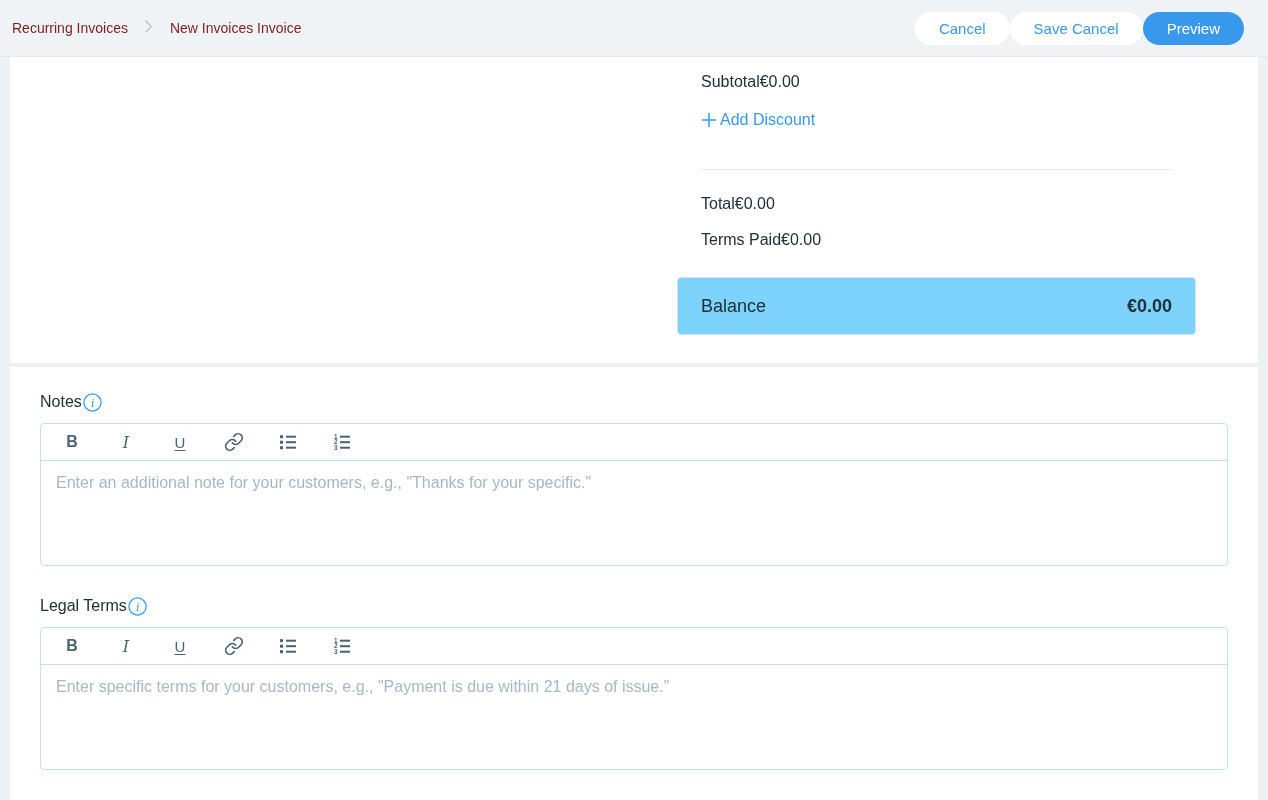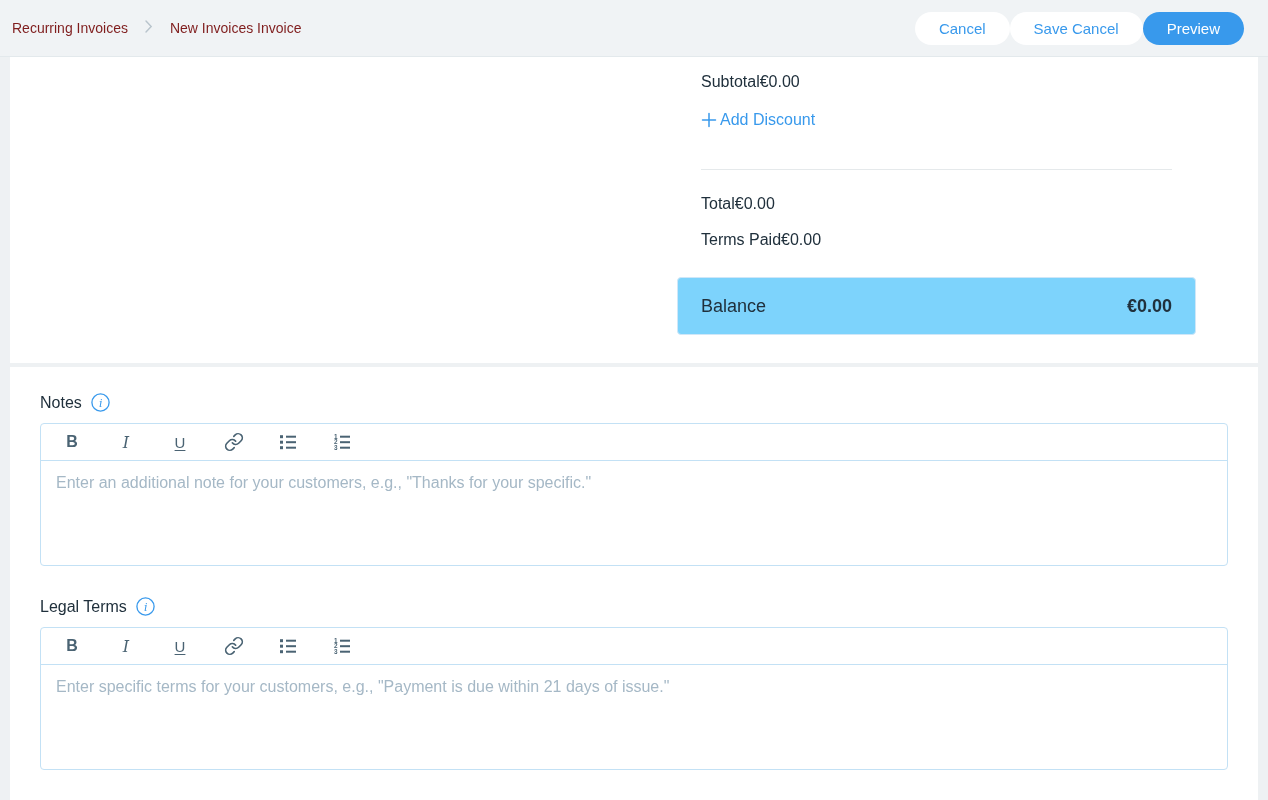--- a/index.html
+++ b/index.html
@@ -56,21 +56,21 @@
   .balance-box {
     margin-top: 28px; height: 58px;
     background: #7dd3fc; border: 1px solid #CFE7F8; border-radius: 4px;
     display: flex; align-items: center; justify-content: space-between;
     padding: 0 23px;
   }
   .balance-box .b-label { font-size: 18px; font-weight: 500; }
   .balance-box .b-value { font-size: 18px; font-weight: 700; }
 
   
-  .section-label { display: flex; align-items: center; gap: 9px; font-size: 16px; color: #20303C; }
+  .section-label { display: flex; gap: 1px; font-size: 16px; color: #20303C; }
   .section-label + .editor { margin-top: 11px; }
   .section-label.second { margin-top: 31px; }
   .info-btn { display: flex; align-items: center; cursor: pointer; }
   .editor {
     border: 1px solid #C3E1F5; border-radius: 4px;
     height: 143px; background: #fff; overflow: hidden;
   }
   .rt-toolbar {
     height: 37px; display: flex; align-items: center;
     border-bottom: 1px solid #C3E1F5;

